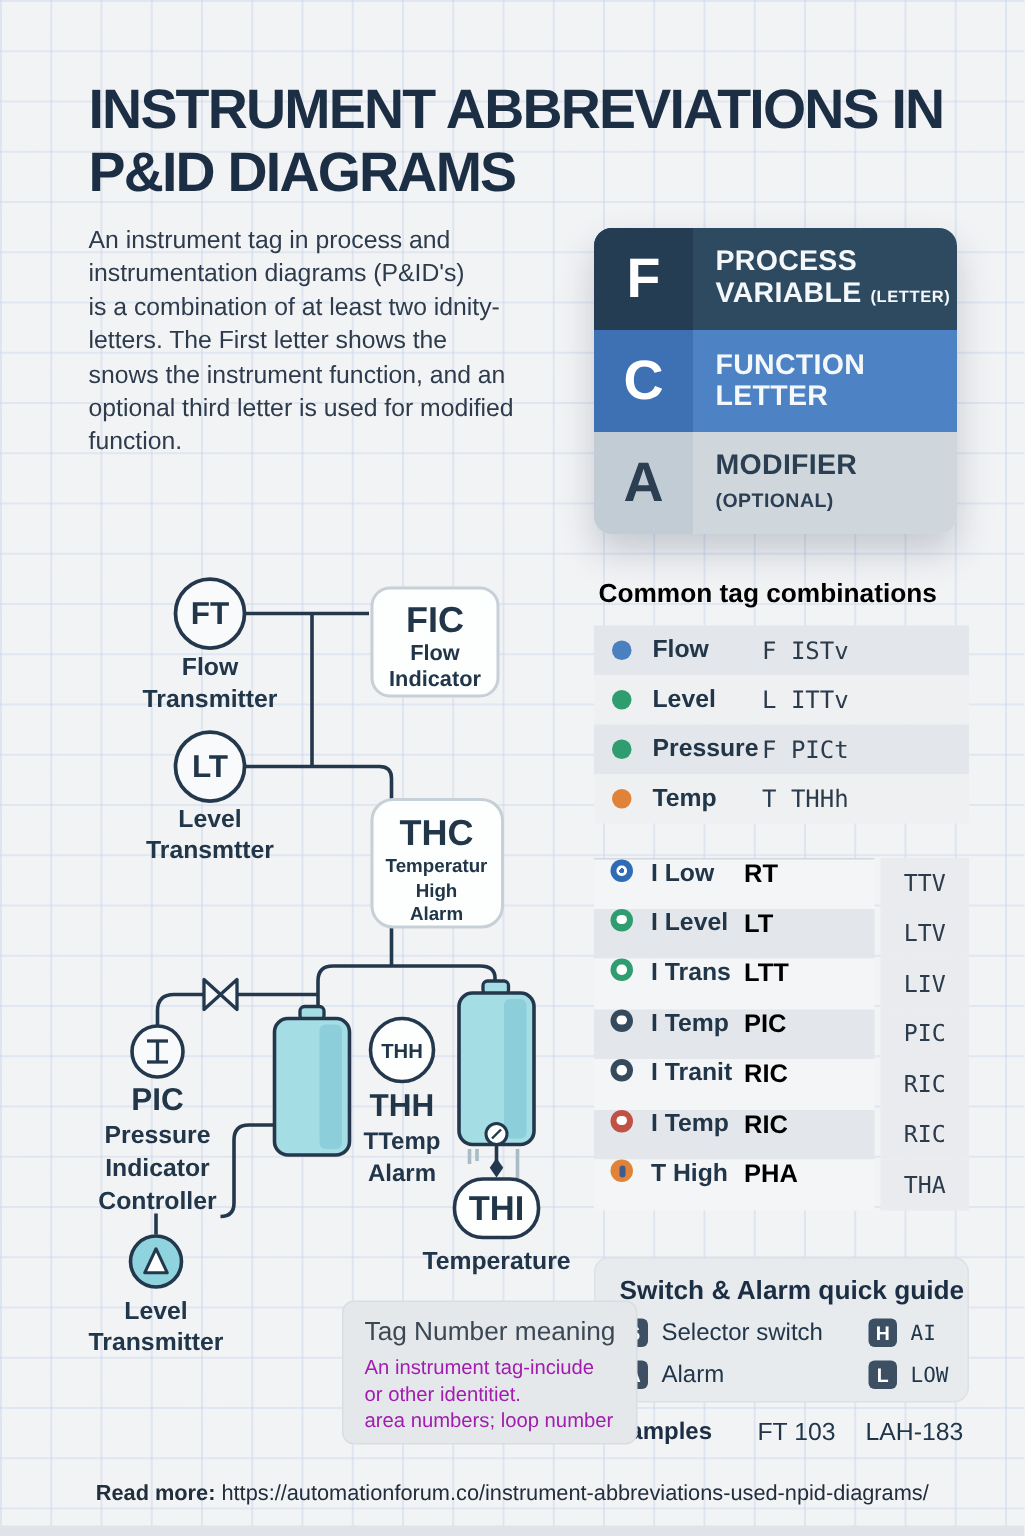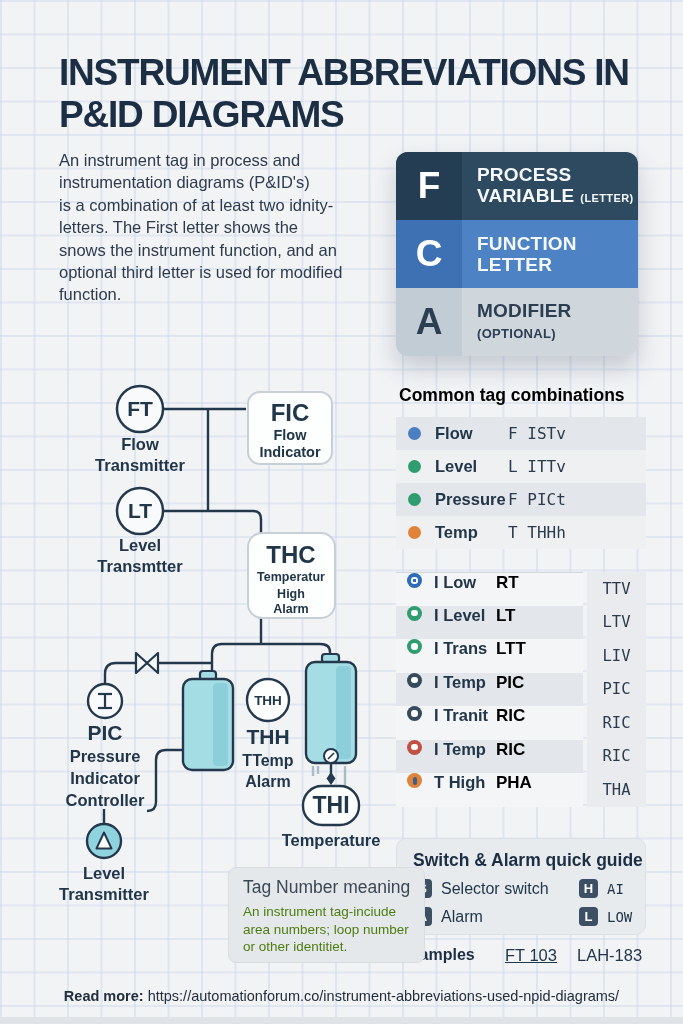--- a/index.html
+++ b/index.html
@@ -61,27 +61,27 @@
   .guide{left:396px;top:838px;width:250px;height:97px;background:#e8ebee;
     border:1px solid #dde0e4;border-radius:10px;box-sizing:border-box;}
   .guide .head{position:absolute;left:16px;top:11px;font-size:17.5px;font-weight:700;color:#1c2e44;white-space:nowrap;}
   .gitem{position:absolute;display:flex;align-items:center;}
   .badge{width:19px;height:19px;border-radius:4px;color:#fff;font-size:13px;font-weight:700;
     display:flex;align-items:center;justify-content:center;flex:0 0 19px;}
   .gitem .glbl{margin-left:9px;font-size:16px;font-weight:400;color:#22364a;white-space:nowrap;}
   .gitem.mono .glbl{font-family:"DejaVu Sans Mono",monospace;font-size:14px;}
   .examples{left:396px;top:946px;width:260px;height:22px;}
   .examples .exl{position:absolute;left:4px;font-size:16px;font-weight:700;color:#1c2e44;}
-  .examples .ex1{position:absolute;left:109px;font-size:16.5px;color:#22364a;text-decoration:underline;}
+  .examples .ex1{position:absolute;left:109px;font-size:16.5px;color:#22364a;}
   .examples .ex2{position:absolute;left:181px;font-size:16.5px;color:#22364a;}
   
   .tagbox{left:193px;top:867px;width:197px;height:96px;background:#e5e8eb;
     border:1px solid #d9dde1;border-radius:8px;box-sizing:border-box;padding:9px 0 0 14px;margin-left:35px;}
   .tagbox .head{font-size:17.5px;font-weight:400;color:#3b4754;white-space:nowrap;}
-  .tagbox .body{margin-top:5px;font-size:13.5px;line-height:17.5px;color:#4d7c0f;}
+  .tagbox .body{margin-top:5px;font-size:13.5px;line-height:17.5px;color:#a21caf;}
   .tagbox .body div{white-space:nowrap;}
   
   .readmore{left:0;top:988px;width:683px;text-align:center;font-size:14.5px;color:#222e3c;white-space:nowrap;}
   .readmore b{font-weight:700;}
   .bottomband{left:0;bottom:0;width:683px;height:7px;background:#e0e3e7;}
   
   svg text{font-family:"Liberation Sans",sans-serif;fill:#22364a;}
 </style>
 </head>
 <body>
@@ -232,22 +232,22 @@
 <div class="abs examples">
   <span class="exl">Examples</span>
   <span class="ex1">FT 103</span>
   <span class="ex2">LAH-183</span>
 </div>
 
 <div class="abs tagbox">
   <div class="head">Tag Number meaning</div>
   <div class="body">
     <div>An instrument tag-inciude</div>
+    <div>or other identitiet.</div>
     <div>area numbers; loop number</div>
-    <div>or other identitiet.</div>
   </div>
 </div>
 
 <div class="abs readmore">
   <b>Read more:</b>
   <span>https://automationforum.co/instrument-abbreviations-used-npid-diagrams/</span>
 </div>
 <div class="abs bottomband"></div>
 
 <svg class="abs" style="left:0;top:0;" width="683" height="1024" viewBox="0 0 683 1024">

